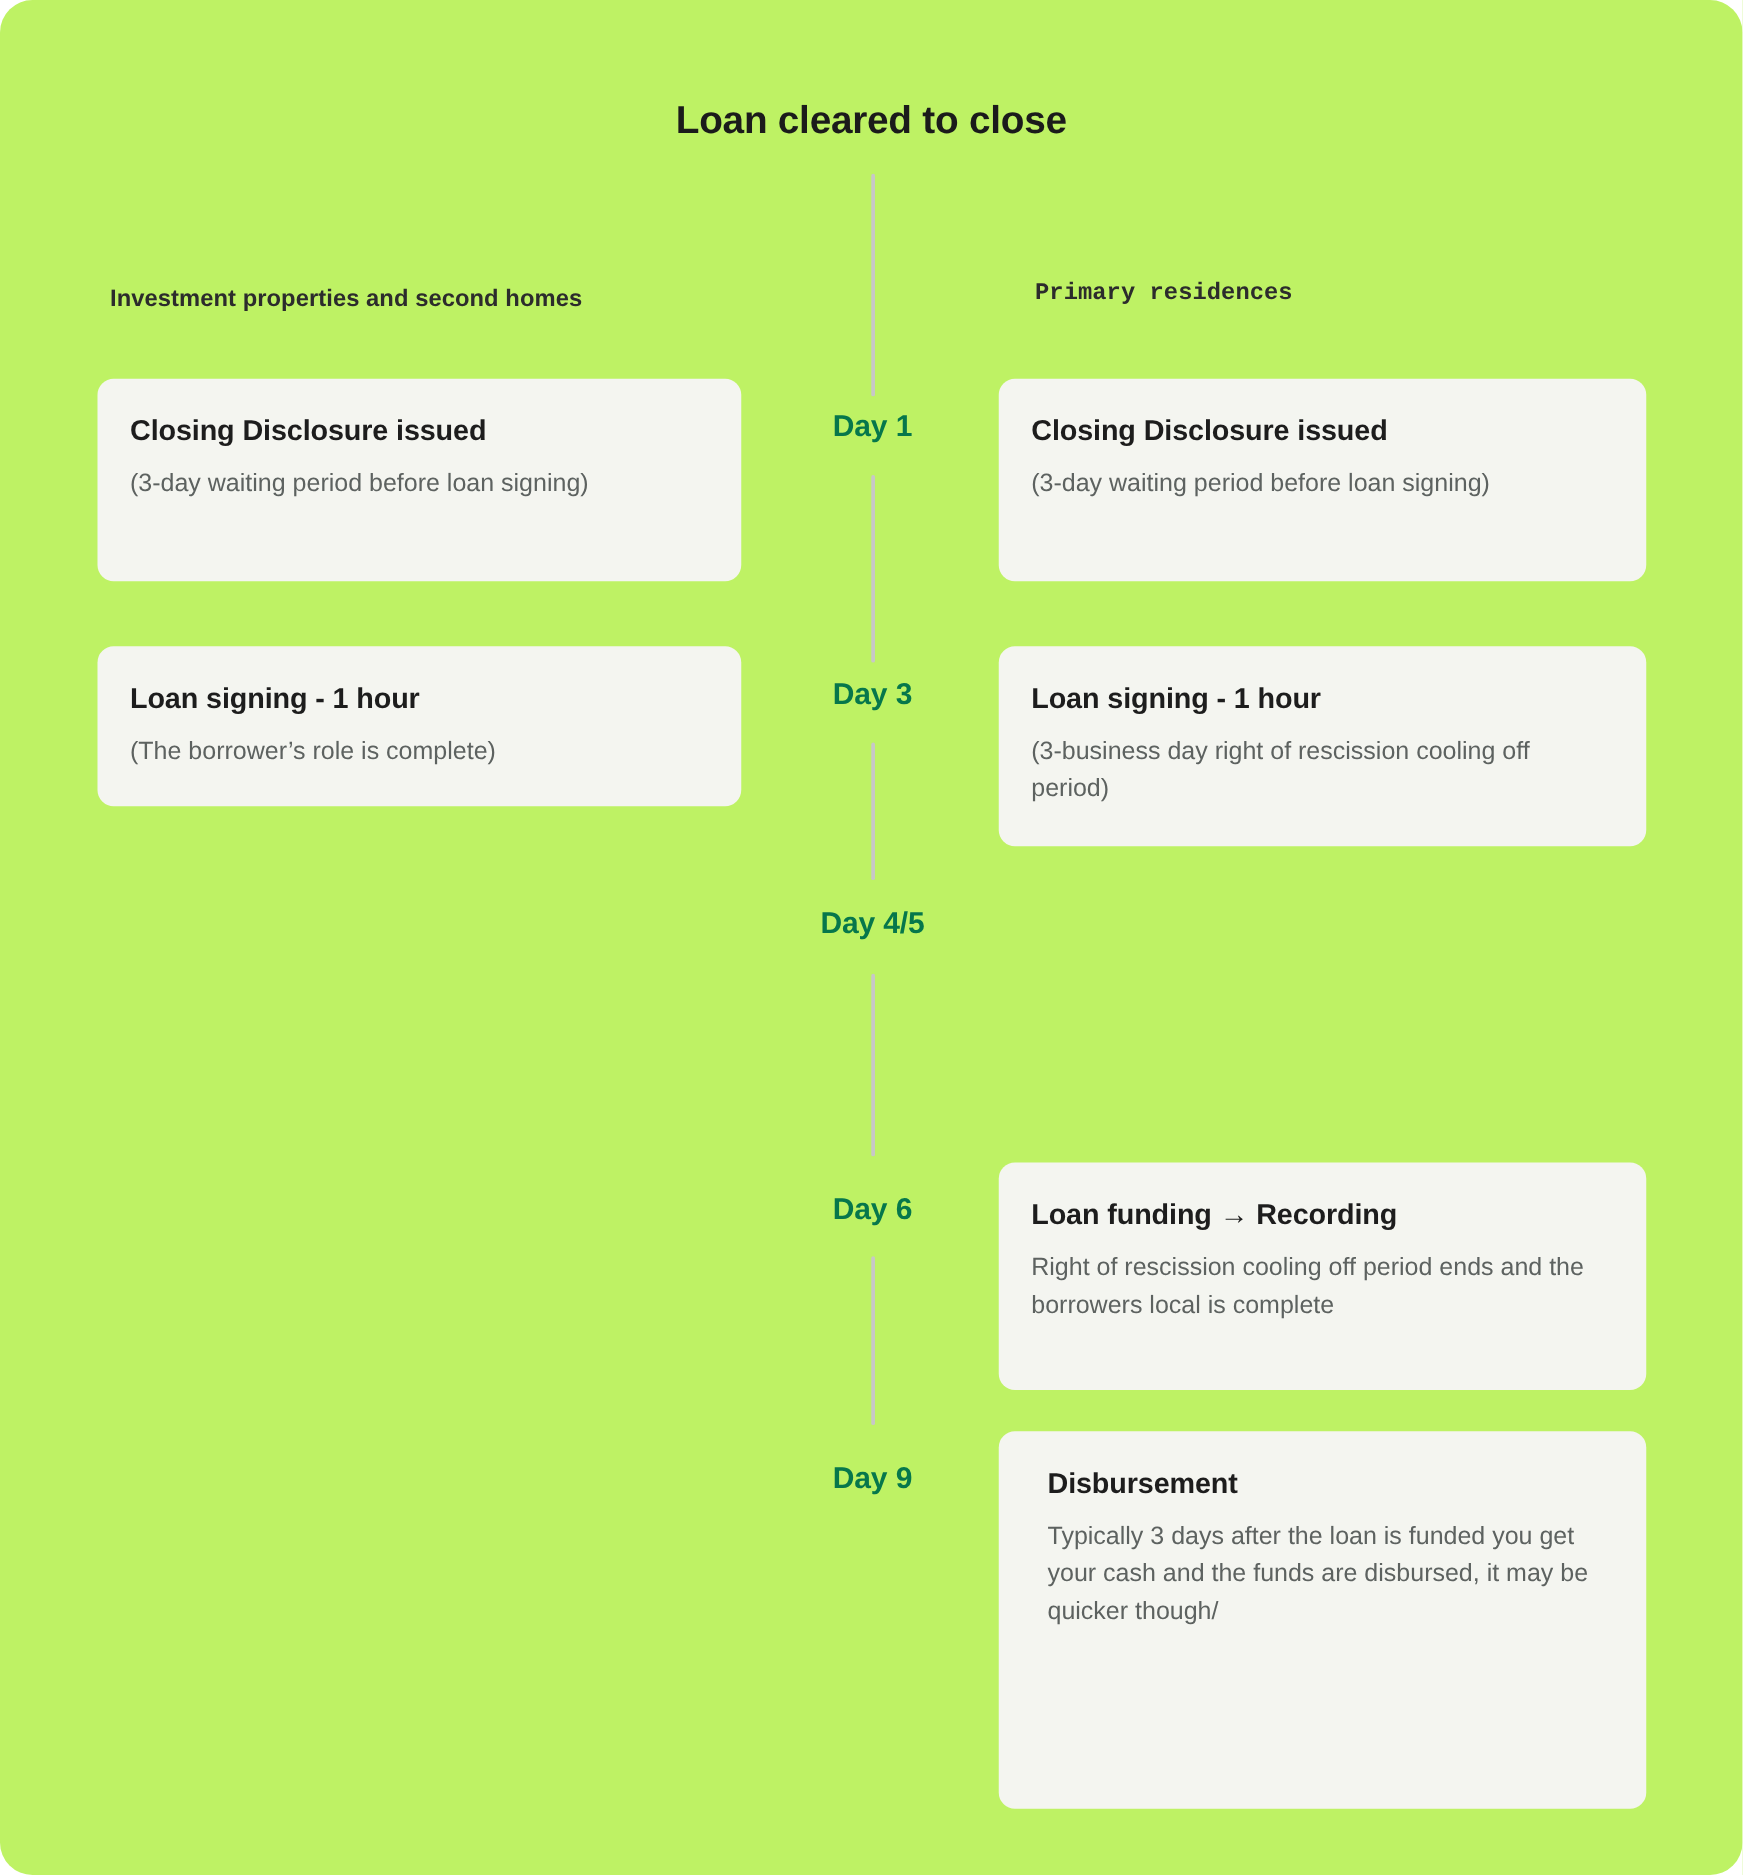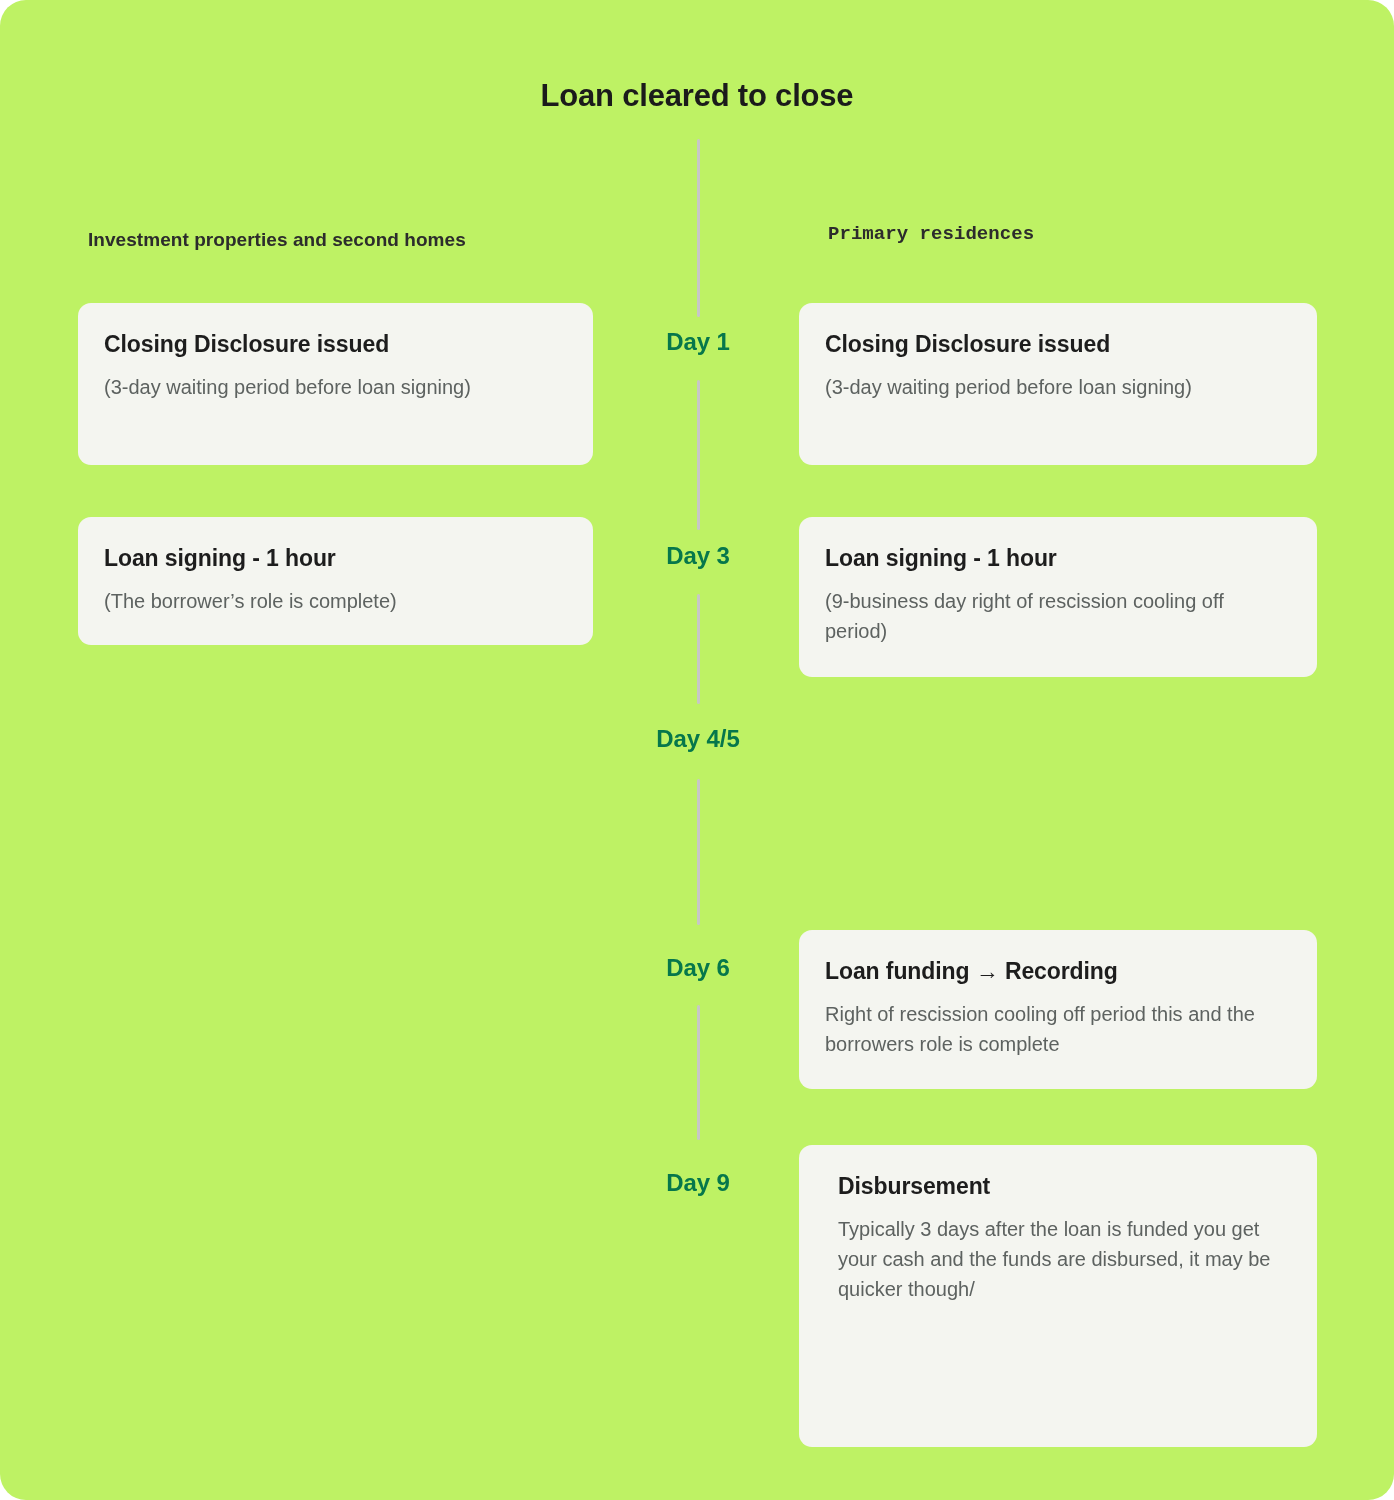--- a/index.html
+++ b/index.html
@@ -127,26 +127,26 @@
   </div>
 
 
   <div class="card right" style="top:303px; height:162px;">
     <p class="card-title">Closing Disclosure issued</p>
     <p class="card-desc">(3-day waiting period before loan signing)</p>
   </div>
 
   <div class="card right" style="top:517px; height:160px;">
     <p class="card-title">Loan signing - 1 hour</p>
-    <p class="card-desc">(9-business day right of rescission cooling off period)</p>
+    <p class="card-desc">(3-business day right of rescission cooling off period)</p>
   </div>
 
-  <div class="card right" style="top:930px; height:159px;">
+  <div class="card right" style="top:930px; height:182px;">
     <p class="card-title">Loan funding → Recording</p>
-    <p class="card-desc">Right of rescission cooling off period this and the borrowers role is complete</p>
+    <p class="card-desc">Right of rescission cooling off period ends and the borrowers local is complete</p>
   </div>
 
   <div class="card right" style="top:1145px; height:302px;padding-left:39px;">
     <p class="card-title">Disbursement</p>
     <p class="card-desc">Typically 3 days after the loan is funded you get your cash and the funds are disbursed, it may be quicker though/</p>
   </div>
 
 </div>
 
 </body></html>

